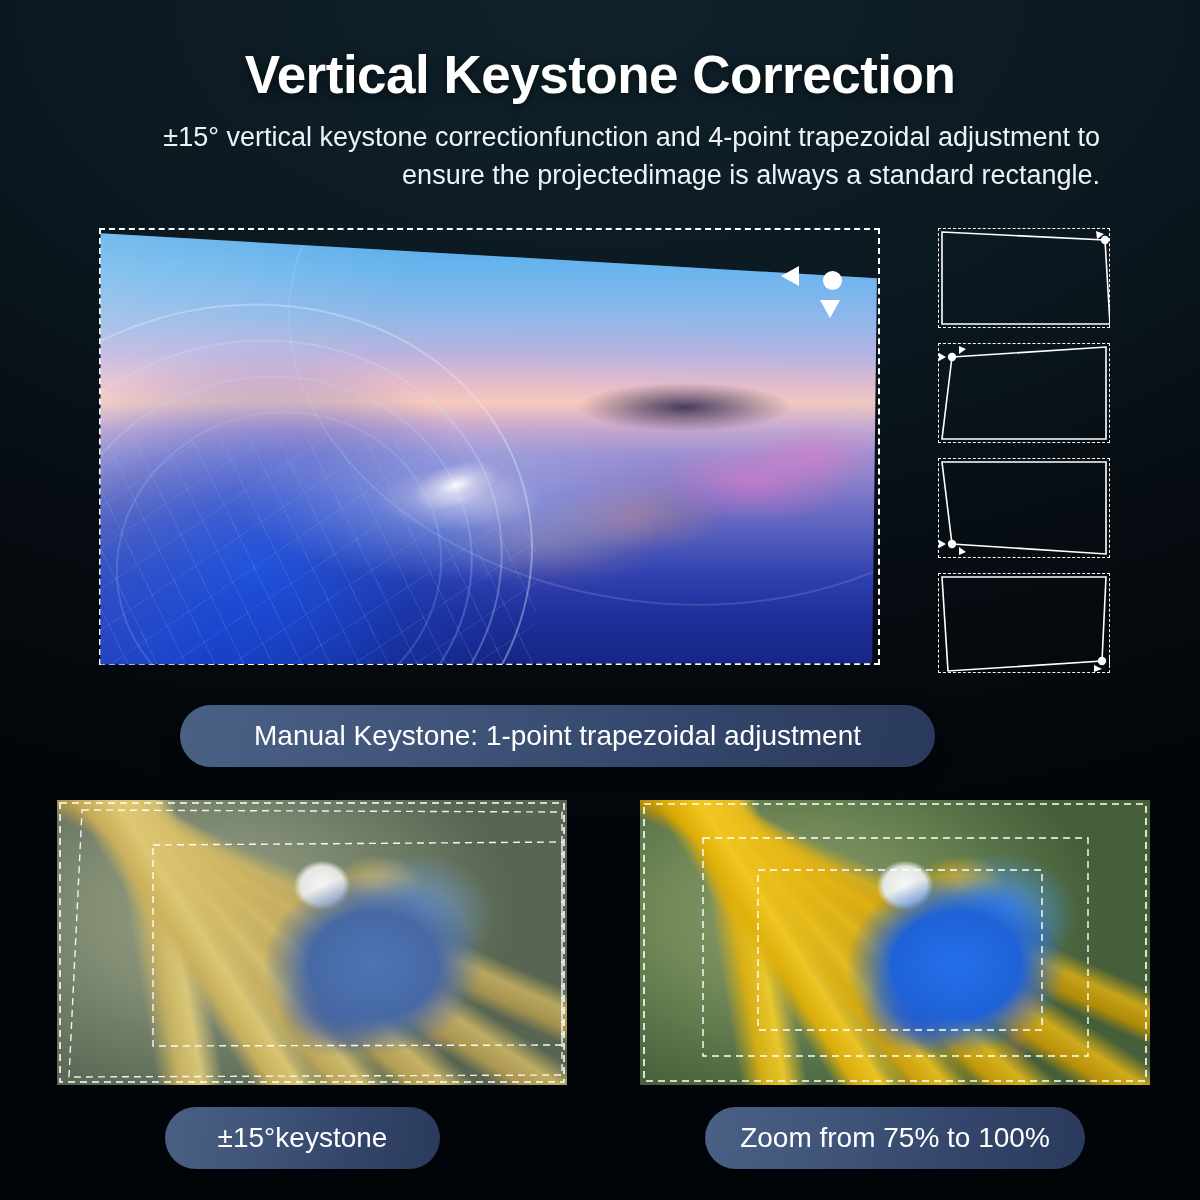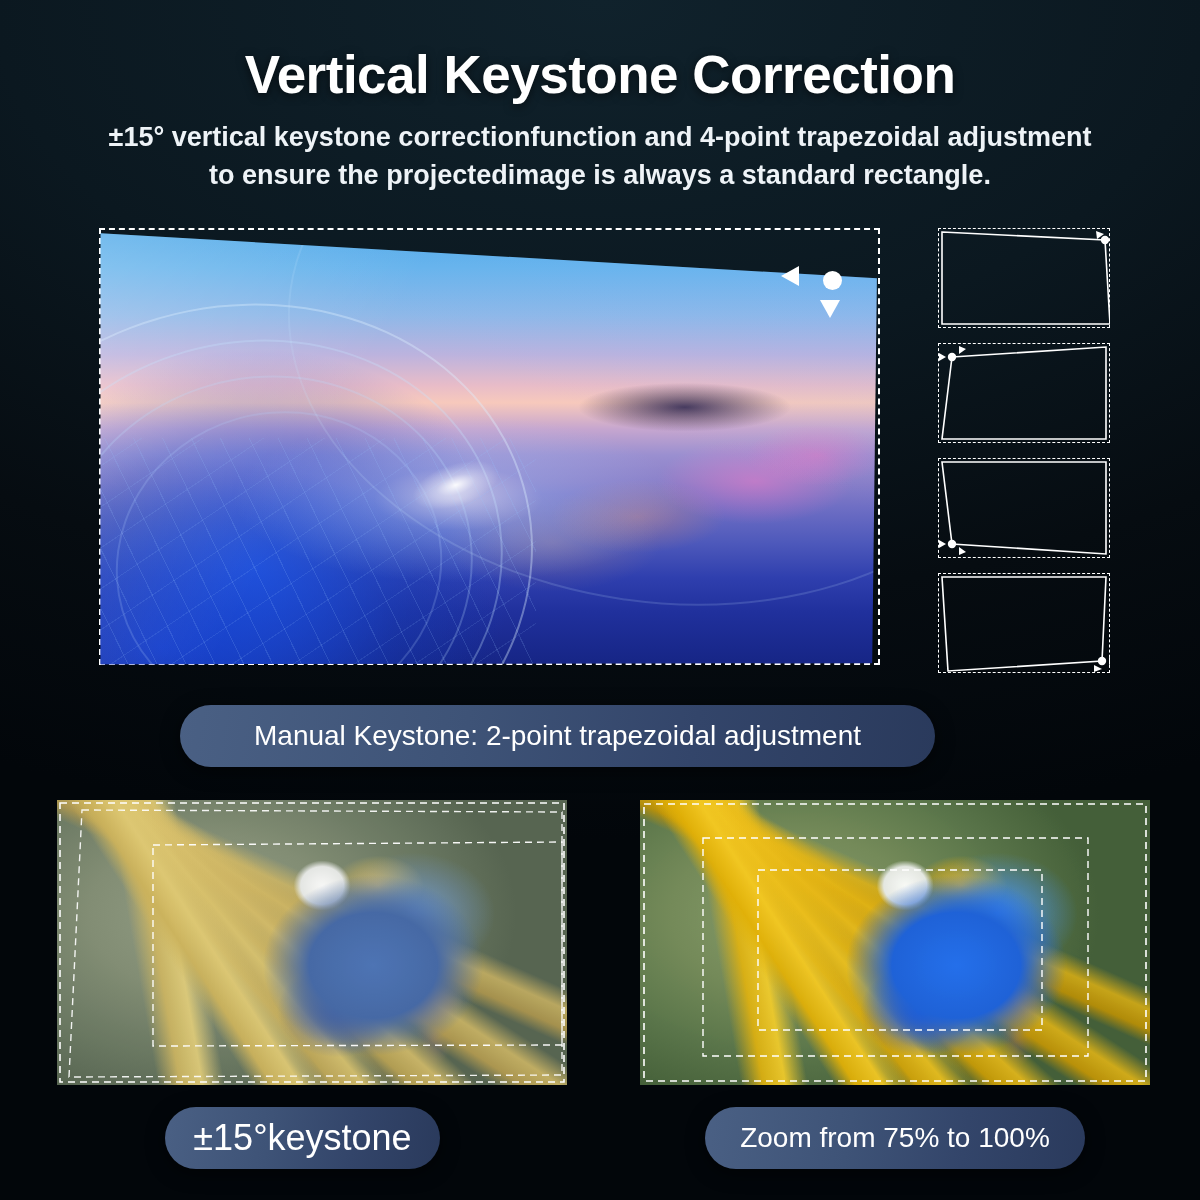--- a/index.html
+++ b/index.html
@@ -19,23 +19,23 @@
   .title {
     position:absolute; top:44px; left:0; width:1200px;
     text-align:center;
     font-size:53px; font-weight:bold; color:#ffffff;
     letter-spacing:-0.5px;
     font-family:"Liberation Sans", sans-serif;
     text-shadow:0 2px 10px rgba(0,0,0,.6);
   }
   .subtitle {
     position:absolute; top:118px; left:100px; width:1000px;
-    text-align:center;
+    text-align:right;
     font-size:27px; color:#eef3f7; line-height:1.42;
-    font-weight:700;
+    font-weight:400;
   }
   
   .hero-wrap {
     position:absolute; left:99px; top:228px; width:781px; height:437px;
   }
   .hero-frame {
     position:absolute; inset:0;
     border:2px dashed #ffffff;
   }
   .hero-img {
@@ -125,21 +125,21 @@
   .pill {
     position:absolute;
     display:flex; align-items:center; justify-content:center;
     border-radius:999px;
     color:#fff;
     background:linear-gradient(100deg, #4a6084 0%, #3e5377 38%, #33456a 68%, #2a3a5c 100%);
     box-shadow:0 4px 18px rgba(0,0,0,.55);
     font-weight:400;
   }
   #pill-manual { left:180px; top:705px; width:755px; height:62px; font-size:28px; }
-  #pill-keystone { left:165px; top:1107px; width:275px; height:62px; font-size:36px; }
+  #pill-keystone { left:165px; top:1107px; width:275px; height:62px; font-size:28px; }
   #pill-zoom { left:705px; top:1107px; width:380px; height:62px; font-size:28px; }
   
   .parrot-panel { position:absolute; top:800px; width:510px; height:285px; overflow:hidden; }
   #panel-keystone { left:57px; }
   #panel-zoom { left:640px; }
   .parrot-img {
     position:absolute; inset:0;
     background:
       
       radial-gradient(30% 44% at 62% 58%, #2f6fd8 0%, #2a63c6 42%, rgba(40,90,180,0) 72%),
@@ -231,21 +231,21 @@
       <svg viewBox="0 0 172 100">
         <polygon points="4,4 168,4 164,88 10,98" fill="none" stroke="#ffffff" stroke-width="1.6"></polygon>
         <circle cx="164" cy="88" r="4.2" fill="#ffffff"></circle>
         <polygon points="171,84 179,88 171,92" fill="#ffffff"></polygon>
         <polygon points="156,92 164,96 156,99" fill="#ffffff"></polygon>
       </svg>
     </div>
 
   </div>
 
-  <div class="pill" id="pill-manual">Manual Keystone: 2-point trapezoidal adjustment</div>
+  <div class="pill" id="pill-manual">Manual Keystone: 1-point trapezoidal adjustment</div>
 
   <div class="parrot-panel" id="panel-keystone">
     <div class="parrot-img"></div>
     <svg viewBox="0 0 510 285">
       <rect x="3" y="3" width="504" height="279" fill="none" stroke="#ffffff" stroke-width="1.6" stroke-dasharray="7 5"></rect>
       <polygon points="25,10 505,12 505,275 12,277" fill="none" stroke="#ffffff" stroke-width="1.4" stroke-dasharray="7 5" opacity="0.9"></polygon>
       <polygon points="96,45 505,42 505,245 96,246" fill="none" stroke="#ffffff" stroke-width="1.4" stroke-dasharray="7 5" opacity="0.95"></polygon>
     </svg>
   </div>
 

